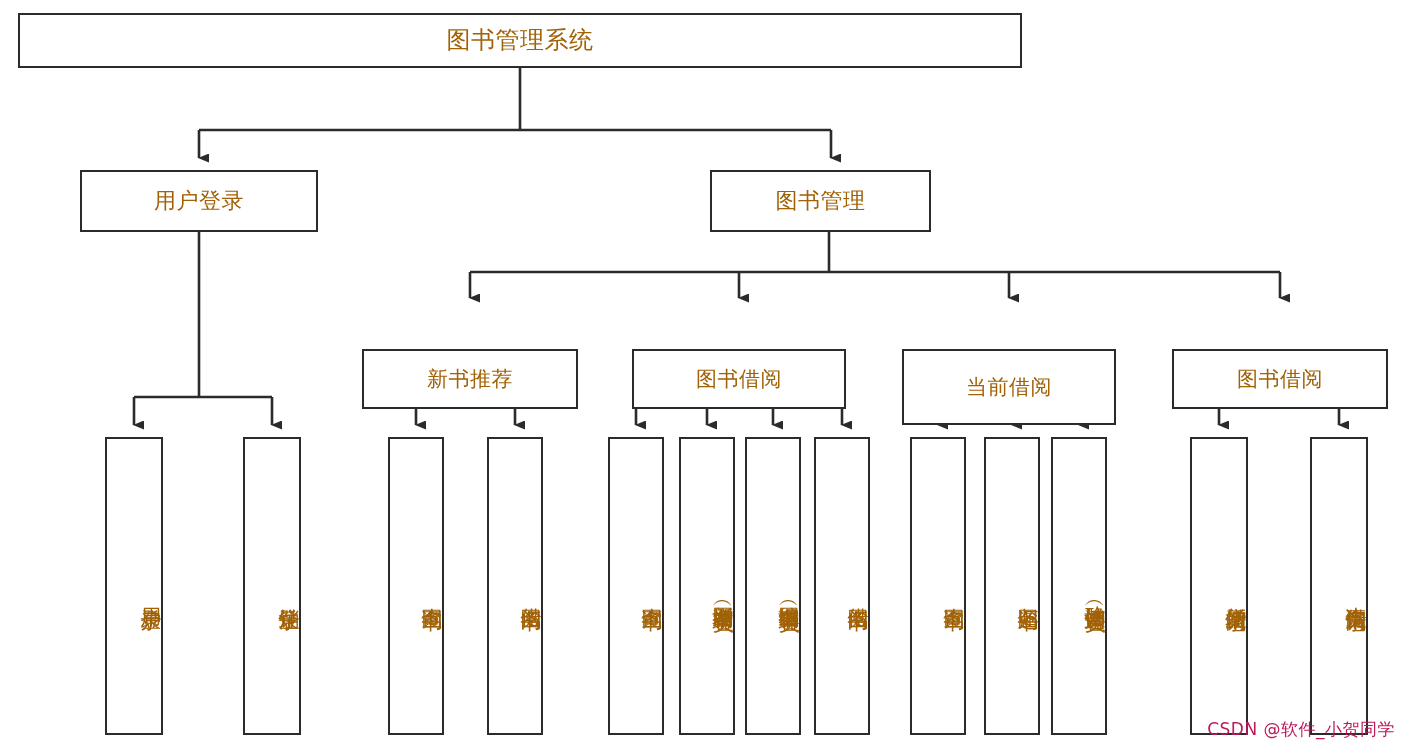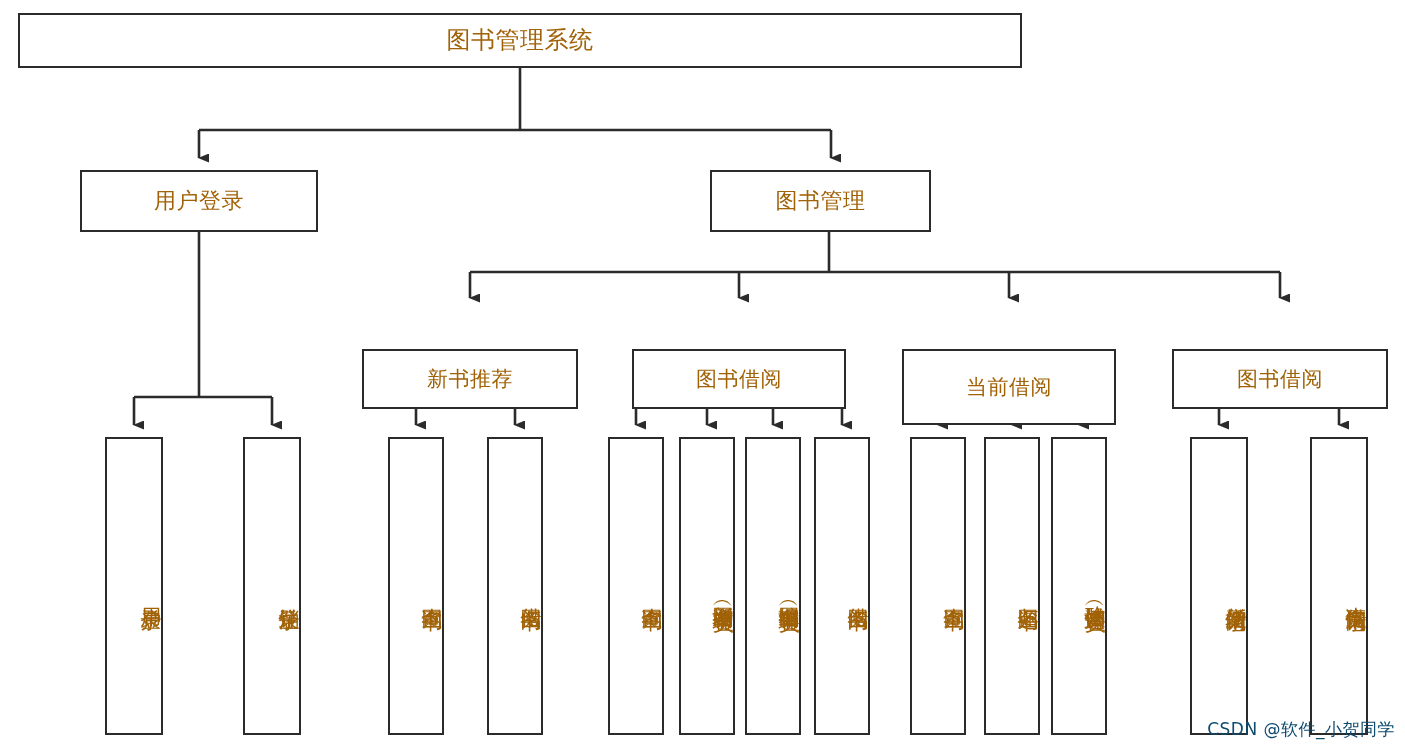--- a/index.html
+++ b/index.html
@@ -13,21 +13,21 @@
   .node.h{writing-mode:horizontal-tb;}
   .node.v{writing-mode:vertical-rl;text-orientation:upright;
           padding-top:14px;align-items:flex-start;justify-content:center;}
   .node-label{line-height:1.08;letter-spacing:0.5px;white-space:pre;}
   .v .node-label{line-height:1.02;letter-spacing:1px;}
   .lvl0{font-size:24px;}
   .lvl1{font-size:22px;}
   .lvl2{font-size:21px;margin-top:34px;}
   .leaf{font-size:21px;}
   #watermark{position:absolute;right:10px;bottom:6px;font-size:17px;
-             color:#0c4a6e;letter-spacing:0.5px;white-space:nowrap;
+             color:#be185d;letter-spacing:0.5px;white-space:nowrap;
              pointer-events:none;}
 </style>
 </head>
 <body>
 
 <div id="canvas">
 
   <svg id="wires" viewBox="0 0 1405 747" xmlns="http://www.w3.org/2000/svg">
     <defs>
       <marker id="arrow" markerWidth="9" markerHeight="11" refX="4.5" refY="10" orient="auto" markerUnits="userSpaceOnUse">

